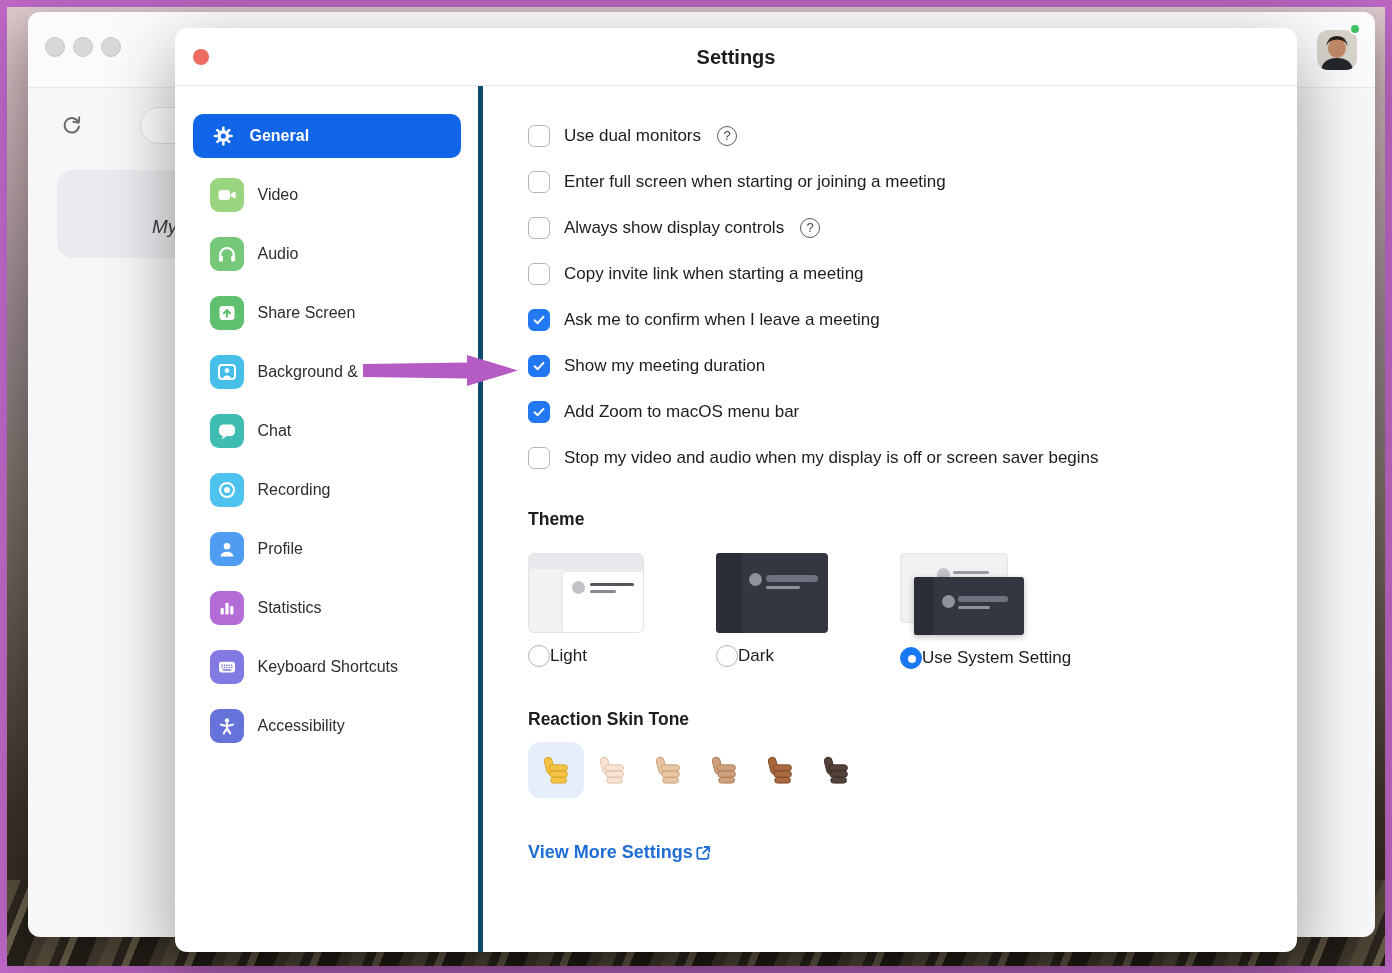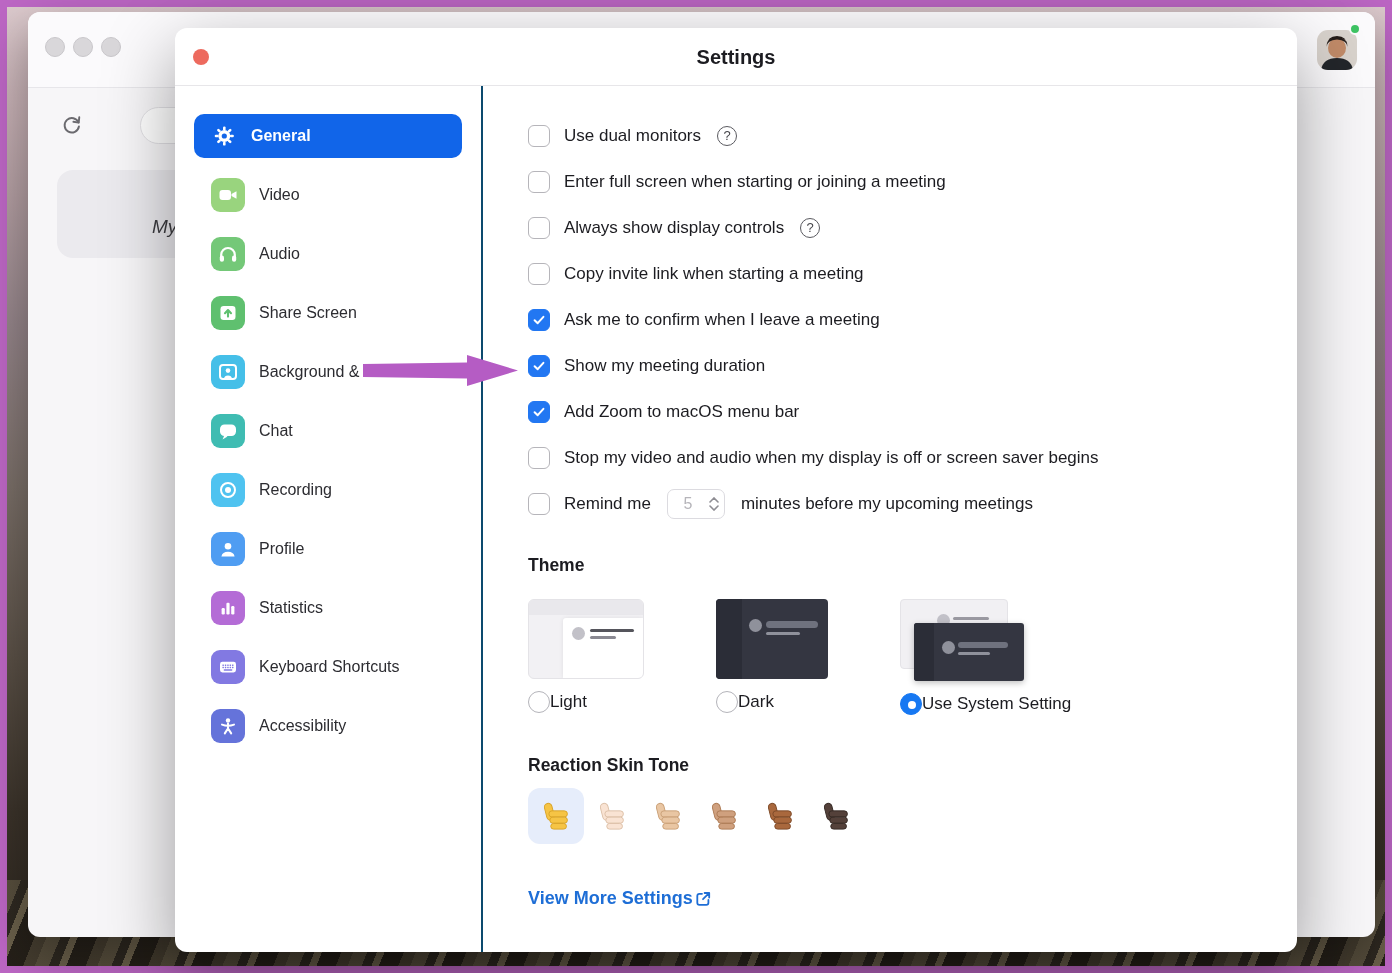--- a/index.html
+++ b/index.html
@@ -20,21 +20,21 @@
   .my-card span { position:absolute; left:95px; top:46px; font-size:19px; color:#3c3c40; }
   .avatar { position:absolute; left:1289px; top:18px; width:40px; height:40px; border-radius:11px; overflow:hidden; }
   .status-dot { position:absolute; left:1321px; top:11px; width:12px; height:12px; border-radius:50%; background:#3ec363; border:2px solid #fbfafc; }
 
   
   .settings { position:absolute; left:175px; top:28px; width:1122px; height:924px; background:#fff; border-radius:12px; box-shadow:0 24px 70px rgba(0,0,0,.38); display:flex; flex-direction:column; }
   .titlebar { position:relative; height:58px; border-bottom:1px solid #e7e6e9; flex:0 0 auto; }
   .close-dot { position:absolute; left:18px; top:21px; width:16px; height:16px; border-radius:50%; background:#ed6a5e; }
   .win-title { text-align:center; line-height:58px; font-size:20px; font-weight:bold; color:#1c1c21; }
   .body { flex:1; display:flex; min-height:0; }
-  .sidebar { width:308px; flex:0 0 auto; border-right:2px solid #0c4a6e; padding-top:28px; }
+  .sidebar { width:308px; flex:0 0 auto; border-right:5px solid #0c4a6e; padding-top:28px; }
   .side-item { display:flex; align-items:center; gap:14px; width:268px; height:44px; margin:0 auto 15px auto; padding-left:17px; border-radius:10px; cursor:default; }
   .side-item .label { font-size:16px; color:#2c2c31; }
   .side-item.selected { background:#1165e9; }
   .side-item.selected .label { color:#fff; font-weight:bold; }
   .tile { width:34px; height:34px; border-radius:9px; flex:0 0 auto; display:flex; align-items:center; justify-content:center; }
   .side-item.selected .tile { background:transparent !important; width:26px; }
 
   .content { flex:1; padding:27px 0 0 45px; position:relative; }
   .opt-row { display:flex; align-items:center; height:46px; gap:14px; font-size:17px; color:#1c1c21; }
   .cbx { width:22px; height:22px; border-radius:6px; border:1.5px solid #b6b5ba; background:#fff; flex:0 0 auto; display:flex; align-items:center; justify-content:center; }
@@ -277,36 +277,20 @@
                 <svg width="14" height="14" viewBox="0 0 14 14">
                   <path d="M2.6 7.2 L5.7 10.2 L11.4 3.8" stroke="#fff" stroke-width="2" fill="none" stroke-linecap="round" stroke-linejoin="round"></path>
                 </svg>
               </span>
               <span>Add Zoom to macOS menu bar</span>
             </div>
             <div class="opt-row">
               <span class="cbx"></span>
               <span>Stop my video and audio when my display is off or screen saver begins</span>
             </div>
-            <div class="opt-row">
-              <span class="cbx"></span>
-              <span>Remind me</span>
-              <span class="stepper">
-         <span class="val">5</span>
-         <span class="chev">
-           <svg width="10" height="6" viewBox="0 0 10 6">
-                    <path d="M1 5 L5 1 L9 5" stroke="#8e8d93" stroke-width="1.6" fill="none" stroke-linecap="round"></path>
-                  </svg>
-           <svg width="10" height="6" viewBox="0 0 10 6">
-                    <path d="M1 1 L5 5 L9 1" stroke="#8e8d93" stroke-width="1.6" fill="none" stroke-linecap="round"></path>
-                  </svg>
-         </span>
-              </span>
-              <span>minutes before my upcoming meetings</span>
-            </div>
           </div>
         <div class="section-h">Theme</div>
         <div class="theme-row" id="themeRow">
             <div class="theme-col">
               <div class="thumb-light">
       <div class="hdr"></div>
                 <div class="card">
         <span class="mini-circle" style="left:9px;top:9px"></span>
         <span class="mini-line" style="left:27px;top:11px;width:44px;height:3px;background:#55555c"></span>
         <span class="mini-line" style="left:27px;top:18px;width:26px;height:2.5px;background:#8a8992"></span>

